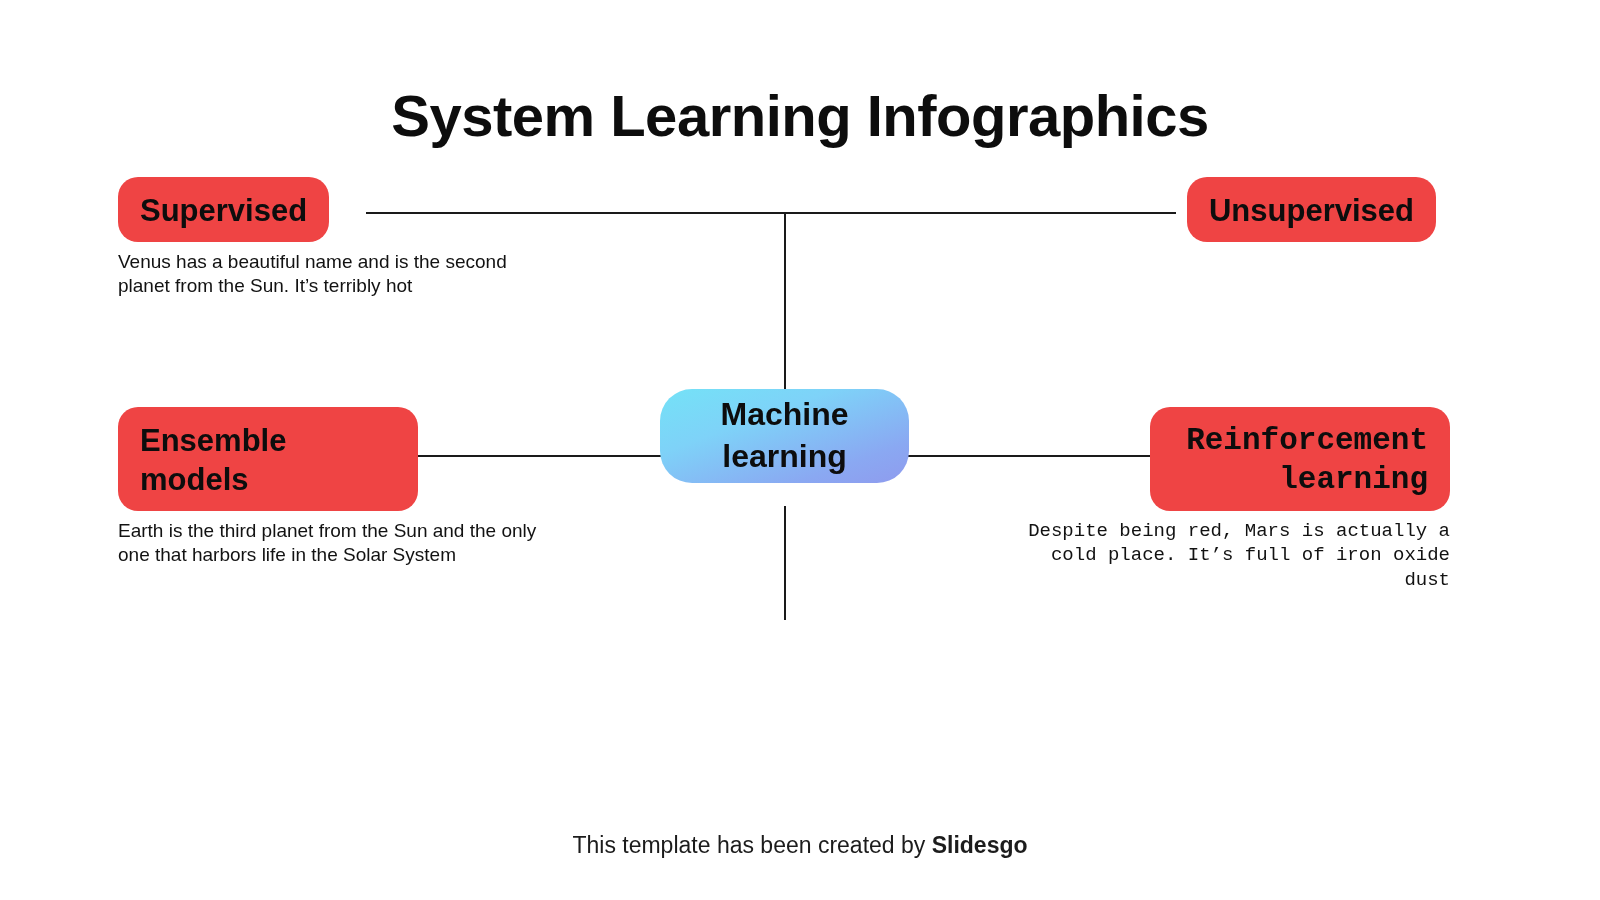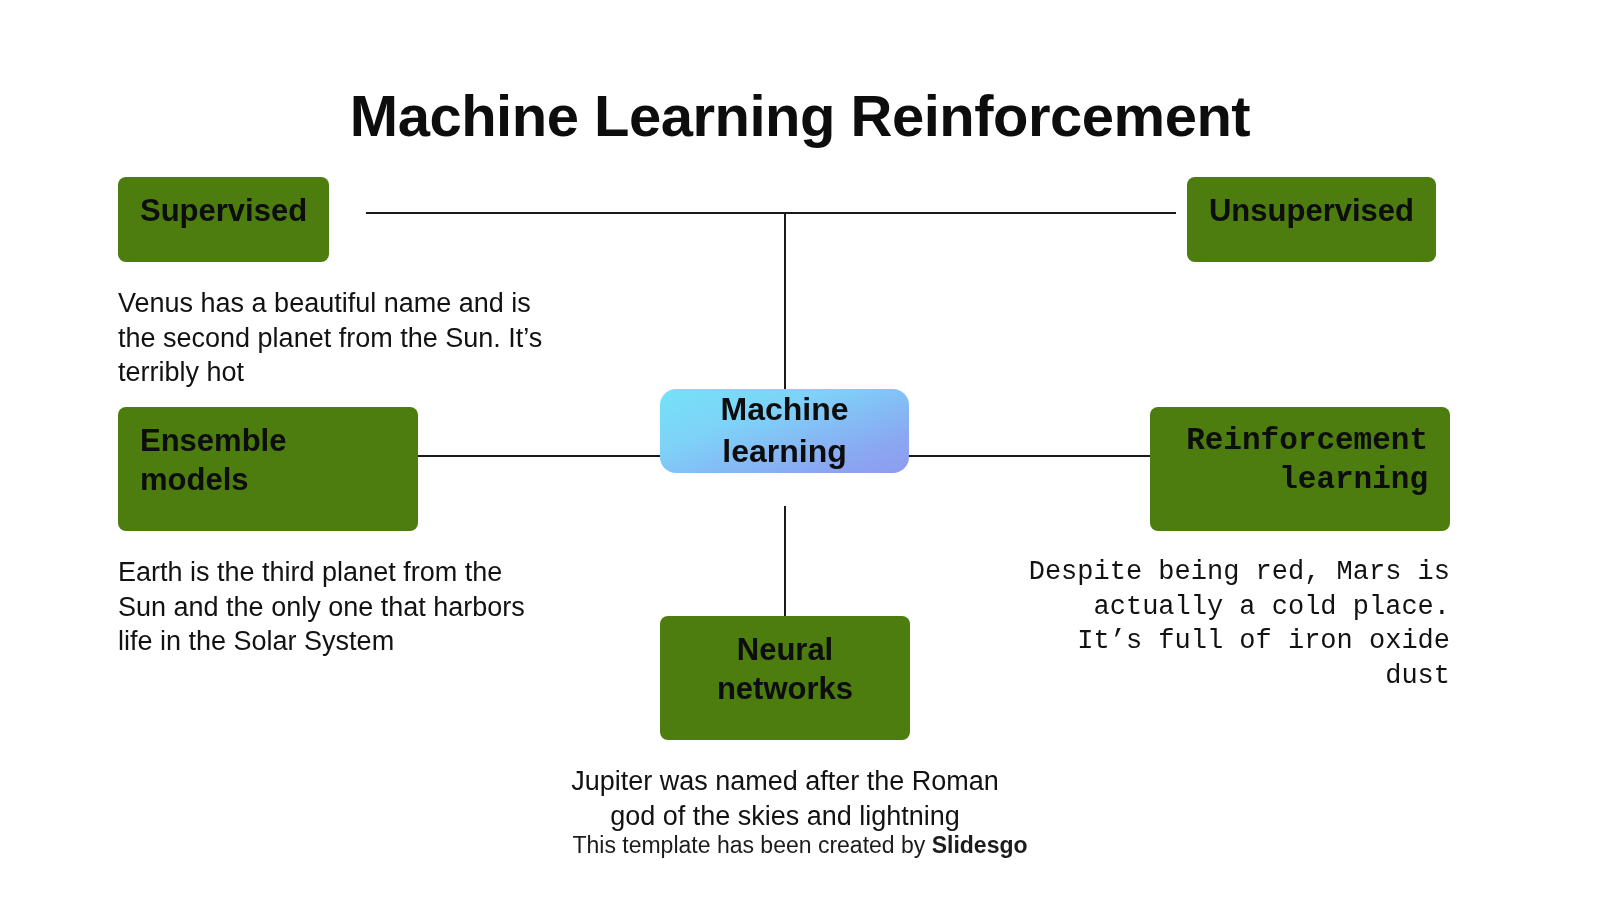--- a/index.html
+++ b/index.html
@@ -59,38 +59,38 @@
   
   .branch {
     position: absolute;
   }
   .branch.left  { text-align: left;  }
   .branch.right { text-align: right; }
   .branch.center{ text-align: center;}
 
   .pill {
     display: inline-block;
-    background: #4d7c0f;
-    border-radius: 8px;
+    background: #ef4444;
+    border-radius: 20px;
     font-size: 31px;
     font-weight: 700;
     line-height: 1.26;
     color: #0d0d0d;
-    padding: 14px 22px 32px 22px;
+    padding: 14px 22px 12px 22px;
     box-sizing: border-box;
   }
   .pill.wide   { width: 300px; }
   .pill.center { text-align: center; width: 250px; }
 
   .body-text {
-    font-size: 27px;
+    font-size: 19px;
     line-height: 1.28;
     font-weight: 400;
     color: #121212;
-    margin-top: 24px;
+    margin-top: 8px;
     max-width: 430px;
   }
   .branch.left  .body-text { margin-right: auto; }
   .branch.right .body-text { margin-left: auto; }
   .branch.center .body-text { margin-left: auto; margin-right: auto; }
 
   
   #branch-supervised    { left: 118px;  top: 177px; width: 430px; }
   #branch-unsupervised  { right: 164px; top: 177px; width: 430px; }
   #branch-ensemble      { left: 118px;  top: 407px; width: 430px; }
@@ -99,22 +99,22 @@
 
   #branch-unsupervised .pill,
   #branch-reinforcement .pill { text-align: right; }
 
   
   #central-node {
     position: absolute;
     left: 660px;
     top: 389px;
     width: 249px;
-    height: 84px;
-    border-radius: 16px;
+    height: 94px;
+    border-radius: 32px;
     background: linear-gradient(160deg, #74e2f7 0%, #7ed2f8 35%, #8aa8f2 78%, #8f9bee 100%);
     display: flex;
     align-items: center;
     justify-content: center;
     box-sizing: border-box;
   }
   #central-label {
     font-size: 32px;
     font-weight: 700;
     line-height: 1.3;
@@ -134,21 +134,21 @@
     color: #1c1c1c;
     font-weight: 400;
   }
   #footer-brand { font-weight: 700; }
 </style>
 </head>
 <body>
 
 <div id="slide">
 
-  <div id="title">Machine Learning Reinforcement</div>
+  <div id="title">System Learning Infographics</div>
 
   <div class="line-h" id="line-top-left"></div>
   <div class="line-h" id="line-top-right"></div>
   <div class="line-v" id="line-top-stem"></div>
   <div class="line-h" id="line-mid-left"></div>
   <div class="line-h" id="line-mid-right"></div>
   <div class="line-v" id="line-bot-stem"></div>
 
   <div class="branch left" id="branch-supervised">
     <div class="pill">Supervised</div>
@@ -162,24 +162,20 @@
   <div class="branch left" id="branch-ensemble">
     <div class="pill wide">Ensemble models</div>
     <div class="body-text">Earth is the third planet from the Sun and the only one that harbors life in the Solar System</div>
   </div>
 
   <div class="branch right" id="branch-reinforcement">
     <div class="pill wide">Reinforcement learning</div>
     <div class="body-text">Despite being red, Mars is actually a cold place. It’s full of iron oxide dust</div>
   </div>
 
-  <div class="branch center" id="branch-neural">
-    <div class="pill center">Neural networks</div>
-    <div class="body-text">Jupiter was named after the Roman god of the skies and lightning</div>
-  </div>
 
   <div id="central-node">
     <div id="central-label">Machine
 learning</div>
   </div>
 
   <div id="footer">
     <span>This template has been created by </span><span id="footer-brand">Slidesgo</span>
   </div>
 

